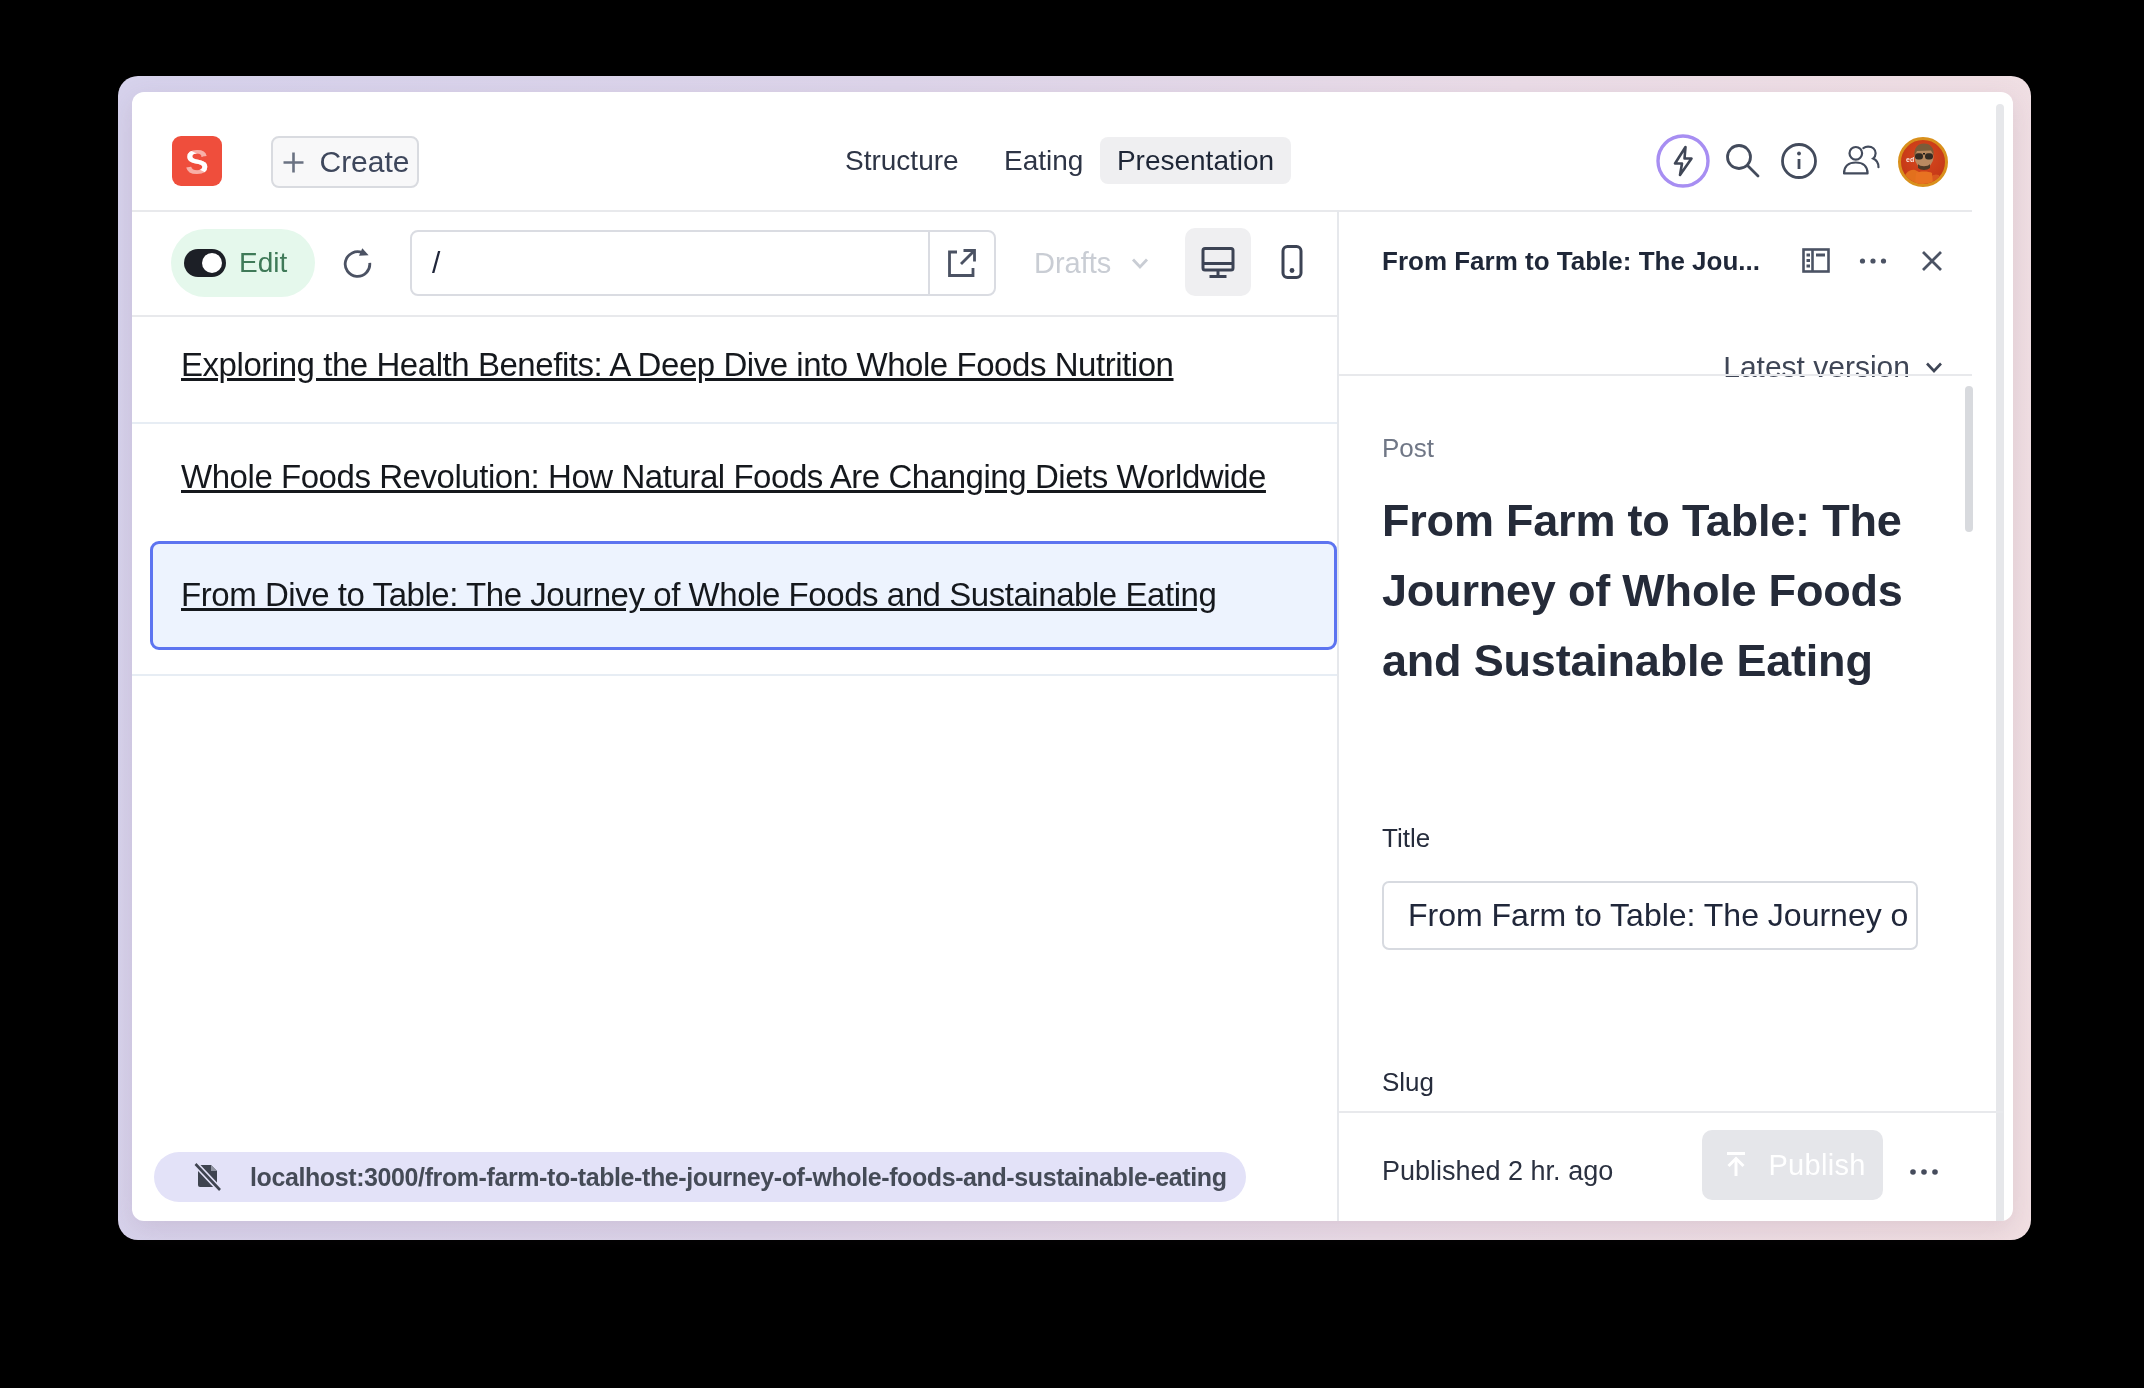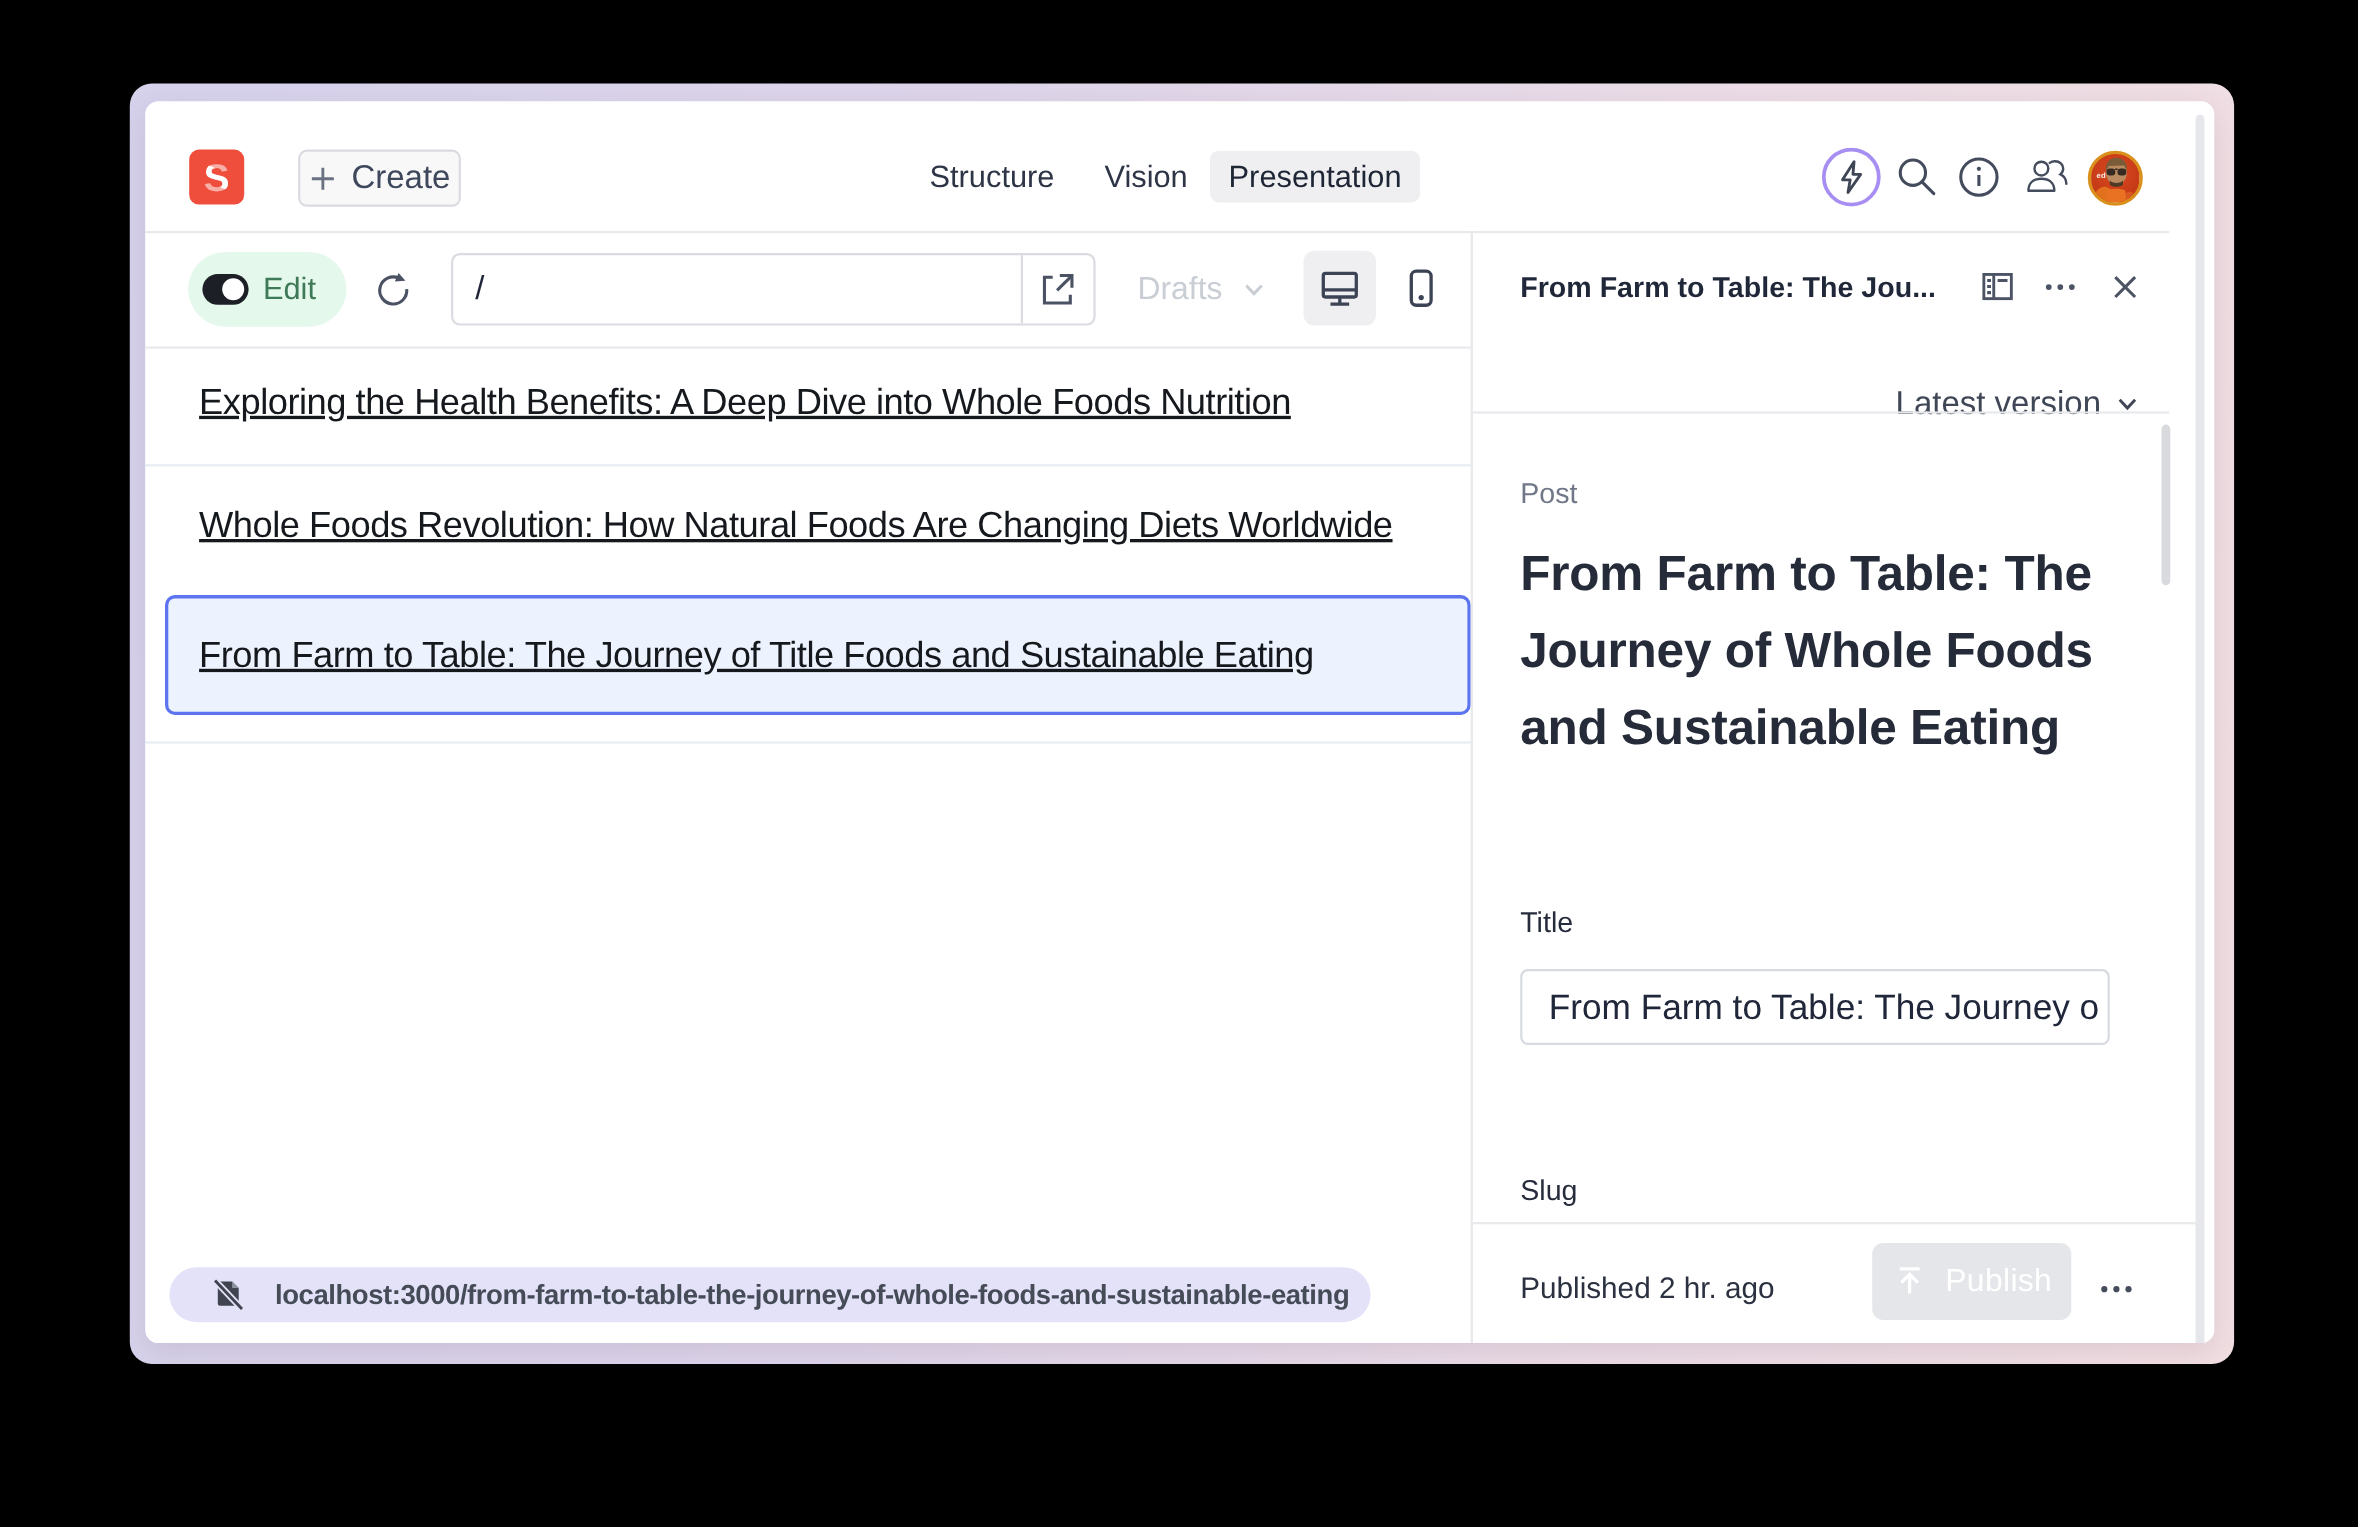--- a/index.html
+++ b/index.html
@@ -80,21 +80,21 @@
         <text x="25" y="37.5" font-family="Liberation Sans" font-size="35" font-weight="bold" fill="#ffffff" text-anchor="middle" clip-path="url(#sclip)">S</text>
       </svg>
     </div>
     <div class="abs createbtn">
       <svg width="27" height="27" viewBox="0 0 27 27">
           <path d="M13.5 3.5 V23.5 M3.5 13.5 H23.5" stroke="#6a7282" stroke-width="2.6"></path>
         </svg>
       <span>Create</span>
     </div>
     <div class="navtab" style="left:713px;">Structure</div>
-    <div class="navtab" style="left:872px;">Vision</div>
+    <div class="navtab" style="left:872px;">Eating</div>
     <div class="abs presenttab">Presentation</div>
 
     <div class="iconbtn" style="left:1524px; top:42px; width:54px; height:54px;">
       <svg width="54" height="54" viewBox="0 0 54 54" fill="none">
         <circle cx="27" cy="27" r="25" stroke="#a78ef2" stroke-width="3.4"></circle>
         <path d="M29.5 13 L19 29.5 H26 L24 41 L35.5 24.5 H28.5 Z" stroke="#3f4656" stroke-width="2.6" stroke-linejoin="round"></path>
       </svg>
     </div>
     <div class="iconbtn" style="left:1588px; top:46px; width:46px; height:46px;">
       <svg width="46" height="46" viewBox="0 0 46 46" fill="none">
@@ -176,21 +176,21 @@
         <rect x="13" y="6.5" width="18" height="31" rx="4.5"></rect>
         <circle cx="22" cy="30.5" r="2.4" fill="#3c4354" stroke="none"></circle>
       </svg>
     </div>
     <div class="hline" style="left:0; top:223px; width:1205px;"></div>
 
     <div class="rowtext" style="top:254px;">Exploring the Health Benefits: A Deep Dive into Whole Foods Nutrition</div>
     <div class="hline" style="left:0px; top:330px; width:1205px; background:#e7edf4;"></div>
     <div class="rowtext" style="top:366px;">Whole Foods Revolution: How Natural Foods Are Changing Diets Worldwide</div>
     <div class="abs selcard"></div>
-    <div class="rowtext" style="top:484px;">From Farm to Table: The Journey of Title Foods and Sustainable Eating</div>
+    <div class="rowtext" style="top:484px;">From Dive to Table: The Journey of Whole Foods and Sustainable Eating</div>
     <div class="hline" style="left:0px; top:582px; width:1205px; background:#e7edf4;"></div>
 
     <div class="abs urlpill">
       <svg style="margin-left:38px;" width="34" height="34" viewBox="0 0 34 34" fill="none">
         <path d="M8 5 H19 L25 11 V25 Q25 27 23 27 H8 Q6 27 6 25 V7 Q6 5 8 5 Z" fill="#3f4450"></path>
         <path d="M19 5 L19 11 L25 11" fill="#8f93a0"></path>
         <path d="M3.5 4 L28 30" stroke="#e3e2f8" stroke-width="6"></path>
         <path d="M3.5 4 L28 30" stroke="#3f4450" stroke-width="2.6"></path>
       </svg>
       <div class="txt">localhost:3000/from-farm-to-table-the-journey-of-whole-foods-and-sustainable-eating</div>

